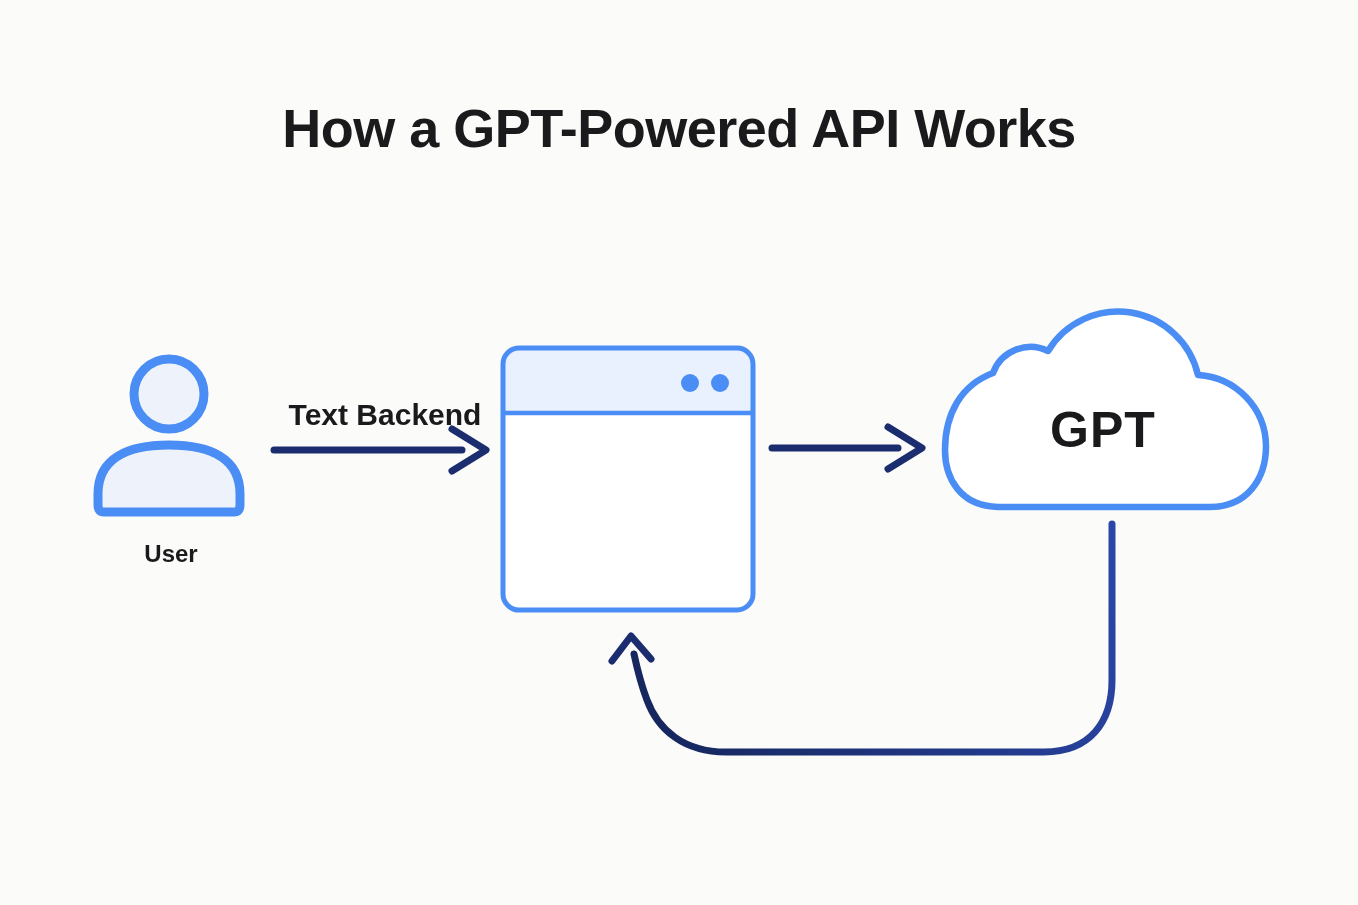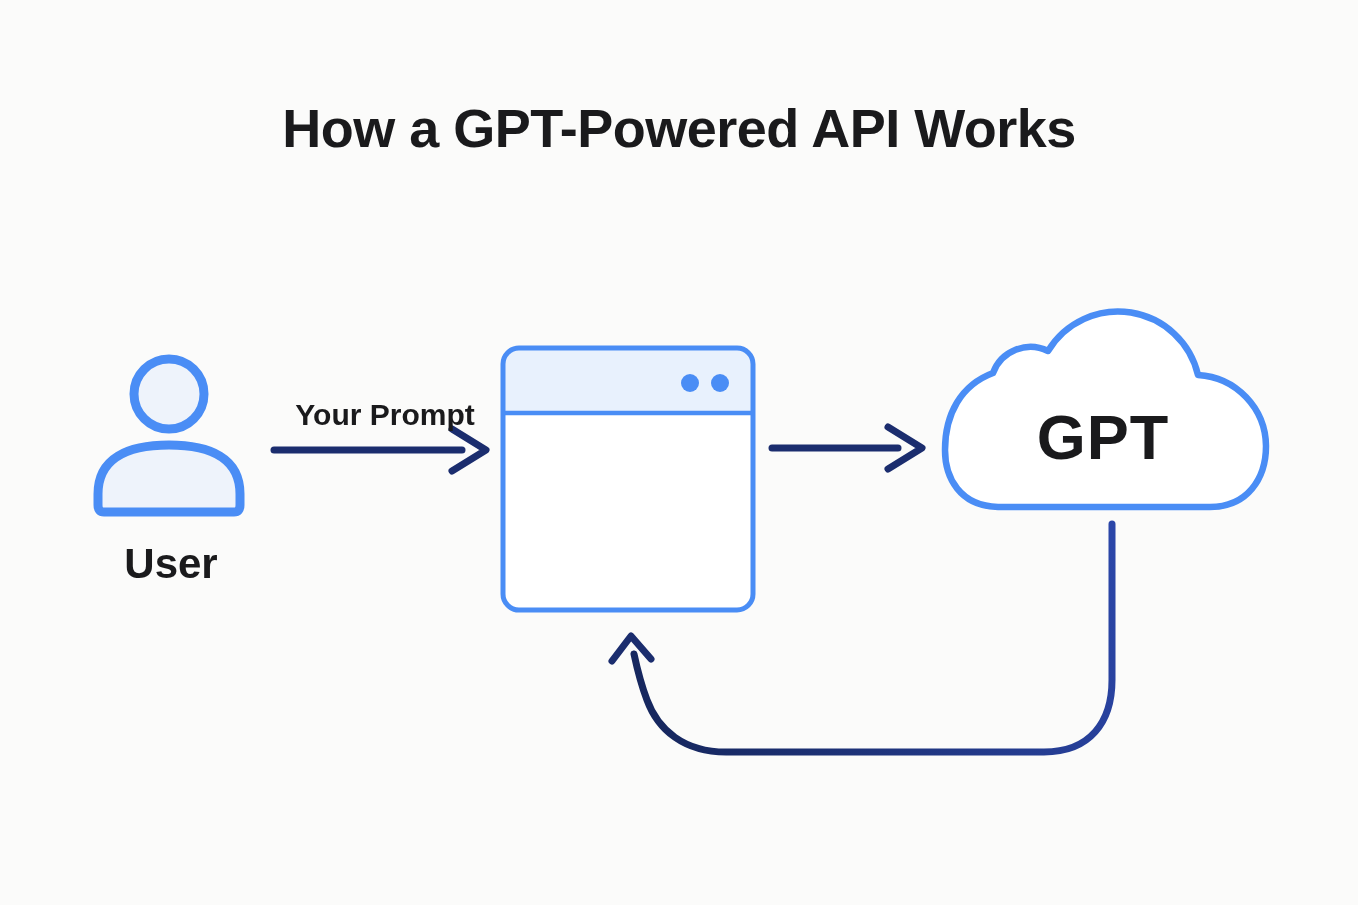--- a/index.html
+++ b/index.html
@@ -22,23 +22,23 @@
   .page-title{
     position:absolute;top:97px;left:0;width:100%;margin:0;
     text-align:center;font-size:54px;font-weight:700;letter-spacing:-.5px;
     color:var(--text-primary);
   }
   .lbl{
     position:absolute;transform:translateX(-50%);
     text-align:center;white-space:pre-line;color:var(--text-primary);
   }
   .lbl-text-prompt{left:385px;top:398px;font-size:30px;font-weight:600}
-  .lbl-user{left:171px;top:540px;font-size:42px;font-weight:600}
+  .lbl-user{left:171px;top:540px;font-size:24px;font-weight:600}
   .lbl-backend{left:629px;top:447px;font-size:35px;line-height:46px;font-weight:600}
-  .lbl-gpt{left:1103px;top:401px;font-size:63px;font-weight:700;letter-spacing:1px}
+  .lbl-gpt{left:1103px;top:401px;font-size:50px;font-weight:700;letter-spacing:1px}
   .lbl-response{left:907px;top:652px;font-size:31px;line-height:44px;font-weight:600}
 
   
   .blue-stroke{stroke:var(--accent-blue);fill:none}
   .blue-fill{fill:var(--accent-blue)}
   .faint-fill{fill:var(--fill-faint-blue)}
   .light-fill{fill:var(--fill-light-blue)}
   .white-fill{fill:#ffffff}
   .navy{stroke:var(--arrow-navy);fill:none;stroke-width:7;stroke-linecap:round;stroke-linejoin:round}
   .navy-grad{stroke:url(#navyGrad);fill:none;stroke-width:7;stroke-linecap:round;stroke-linejoin:round}
@@ -96,21 +96,21 @@
     <g>
       <path class="navy-grad" d="M1112 524 L1112 680
                C1112 722 1090 752 1044 752
                L726 752
                C684 752 658 730 647 700
                C642 687 637 668 634 654"></path>
       <path class="navy" d="M612 661 L631 636 L651 659"></path>
     </g>
   </svg>
 
-  <div class="lbl lbl-text-prompt">Your Prompt</div>
+  <div class="lbl lbl-text-prompt">Text Backend</div>
 
   <div class="lbl lbl-user">User</div>
 
 
   <div class="lbl lbl-gpt">GPT</div>
 
 
 </div>
 
 </body></html>

